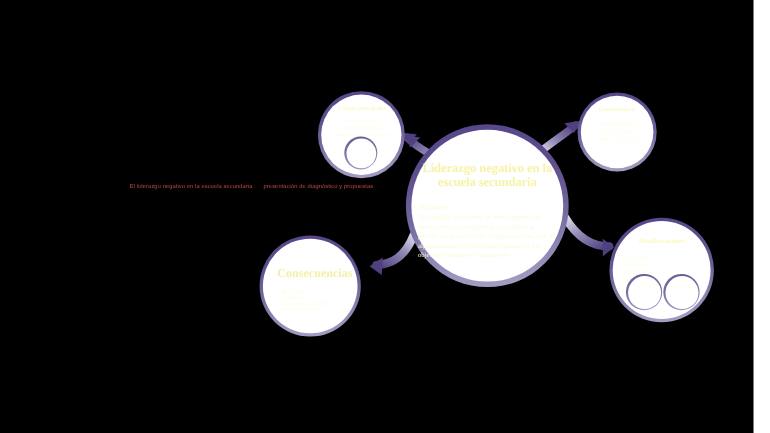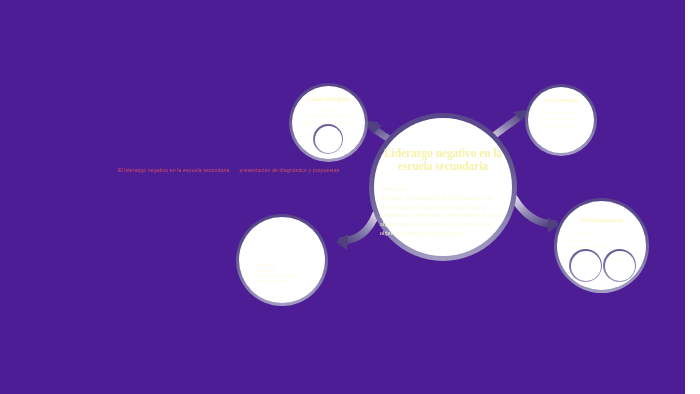--- a/index.html
+++ b/index.html
@@ -4,21 +4,21 @@
 <style>
   html, body {
     margin: 0;
     padding: 0;
     background: #ffffff;
   }
   #canvas {
     position: relative;
     width: 685px;
     height: 394px;
-    background: #4c1d95;
+    background: #000000;
     overflow: hidden;
     font-family: "Liberation Serif", serif;
   }
 
   
   .ring {
     position: absolute;
     border-radius: 50%;
     box-sizing: border-box;
     background: transparent;
@@ -259,20 +259,21 @@
   <div class="ring subcircle" id="sub-br-2">
     <div class="ring-grad"></div>
     <div class="ring-inner-mask"></div>
   </div>
   <div class="sub-text" id="sub-br-2-text">Fuera del aula</div>
 
   <div class="ring sat" id="circle-bottom-left">
     <div class="ring-grad"></div>
     <div class="ring-inner-mask"></div>
   </div>
+  <div class="ctext" id="bl-title">Consecuencias</div>
   <div class="ctext" id="bl-body" style="white-space:pre-line;">Deserción
 Conflictos
 Clima escolar negativo
 Pérdida de valores</div>
 
   <div id="red-caption">
     <span>El liderazgo negativo en la escuela secundaria</span><span class="seg2">presentación de diagnóstico y propuestas</span>
   </div>
 
 </div>

